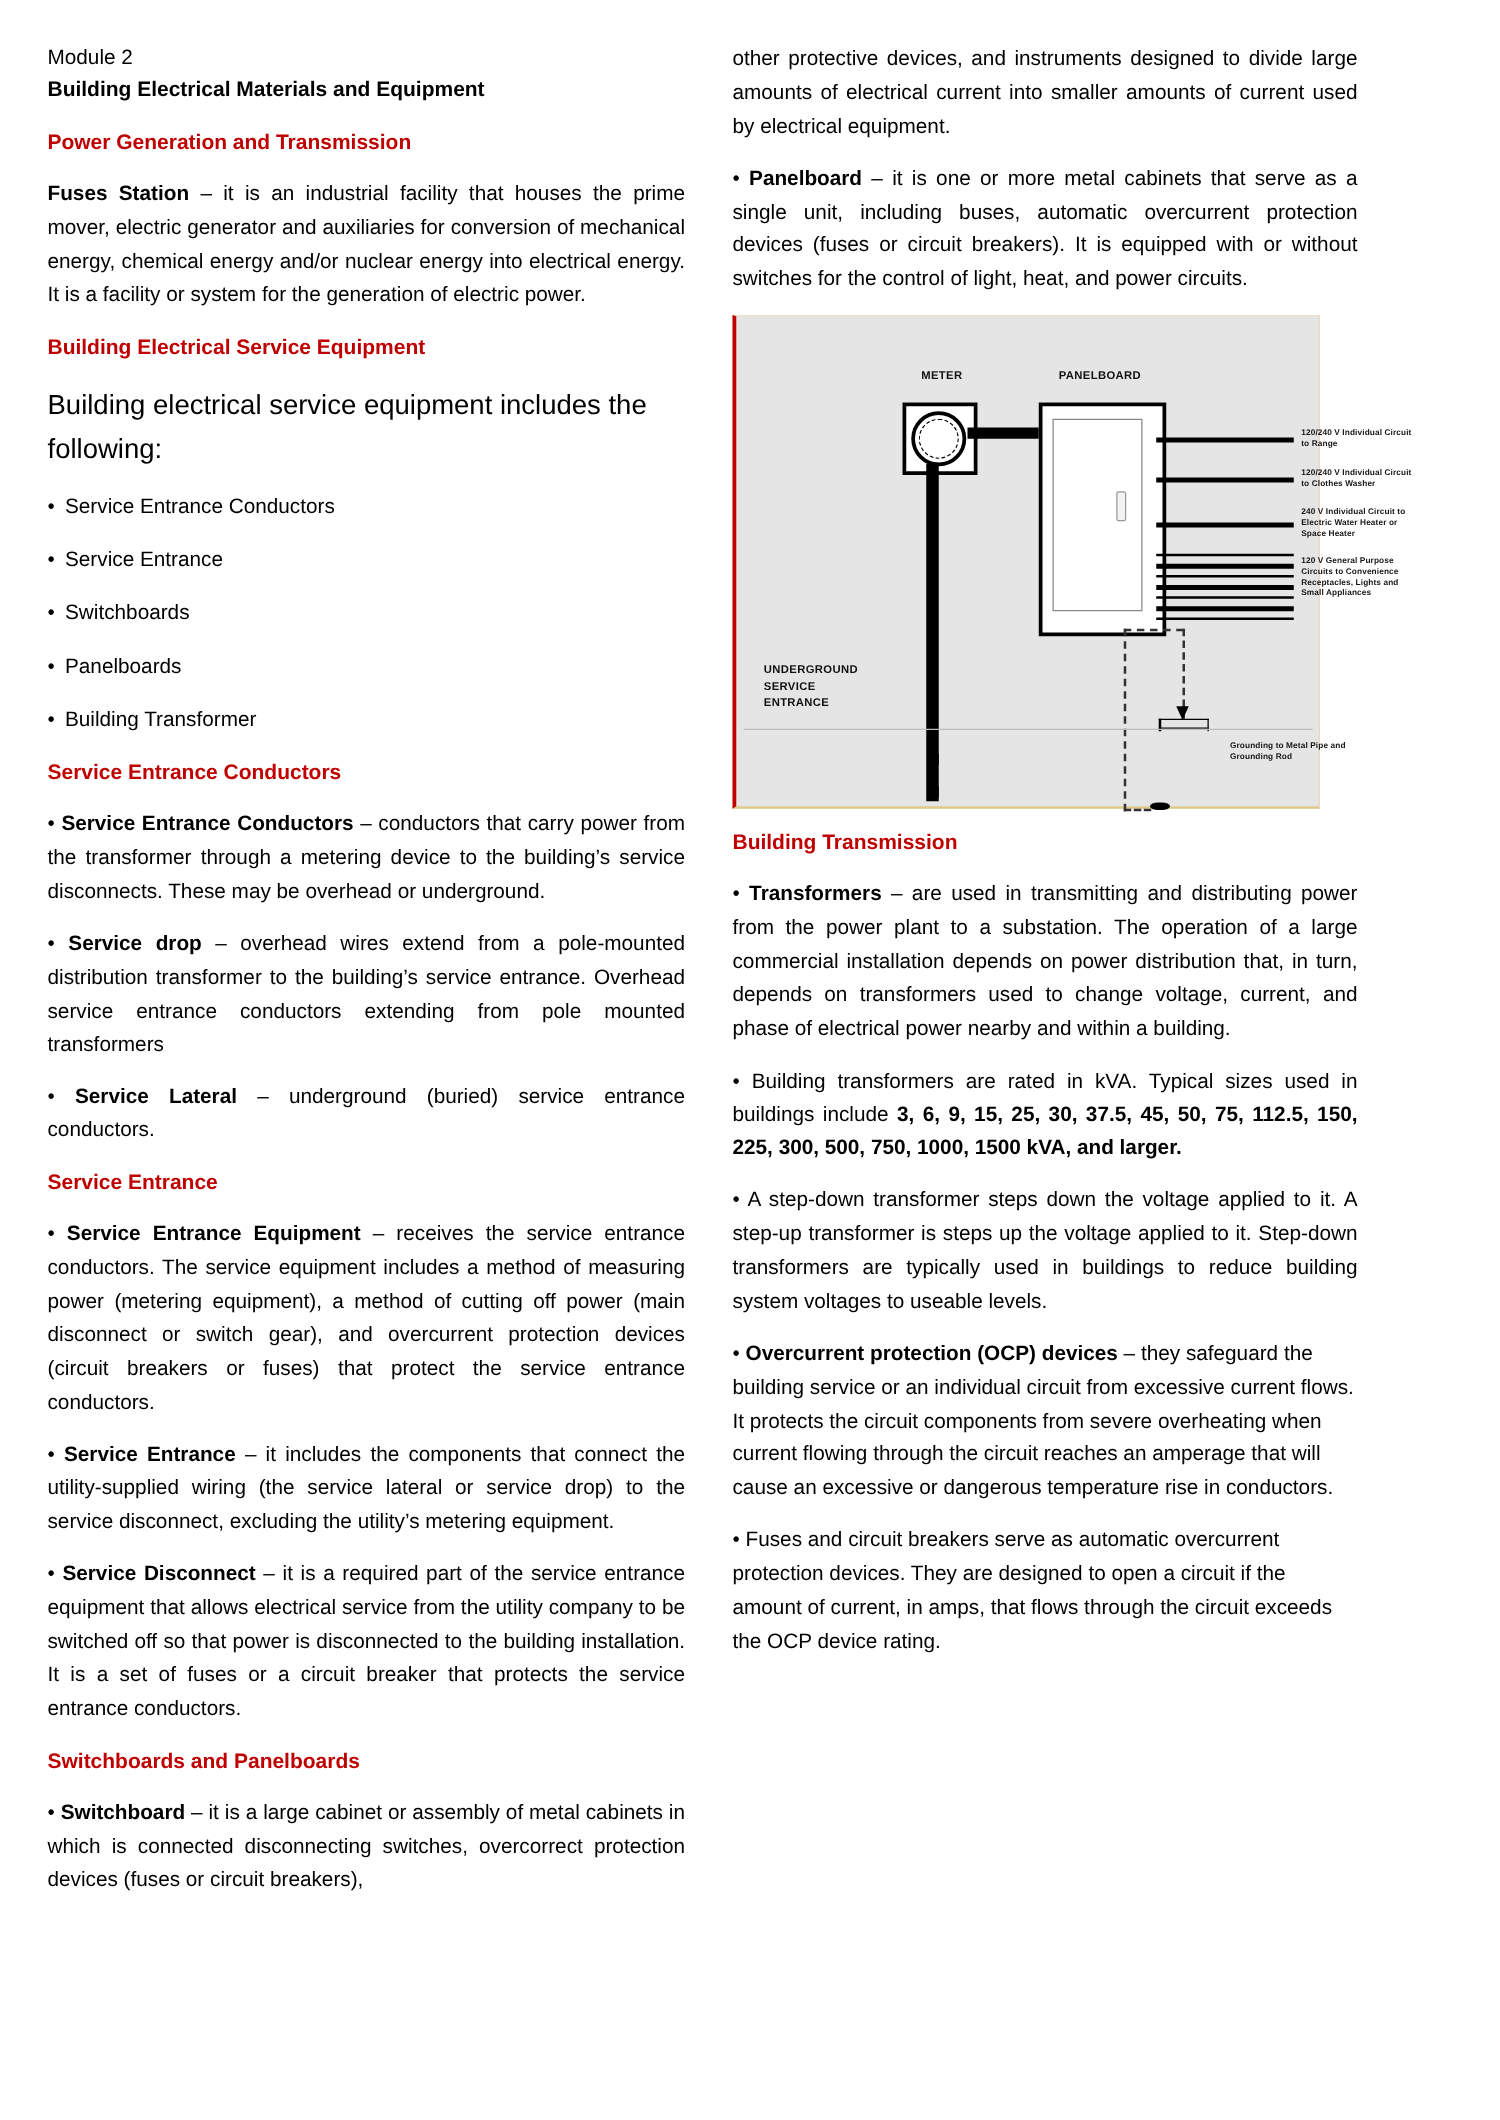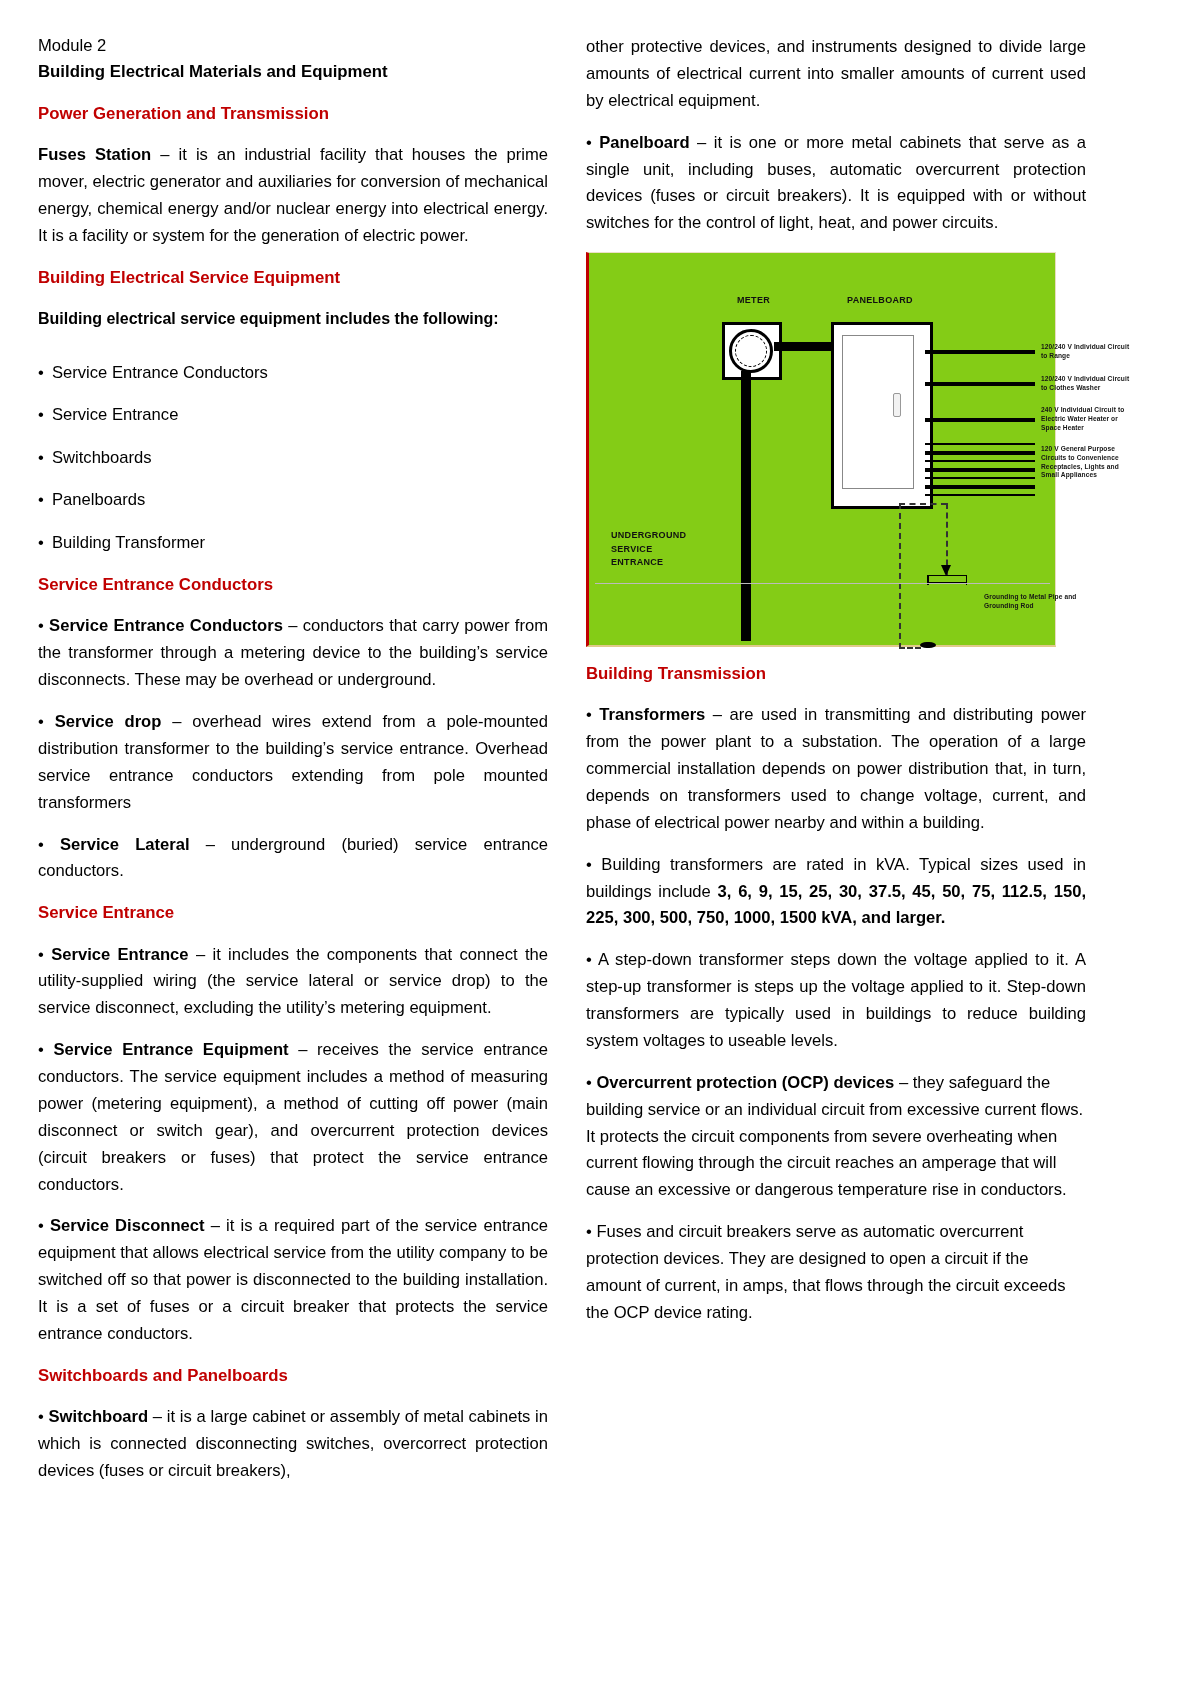--- a/index.html
+++ b/index.html
@@ -42,24 +42,24 @@
     margin-bottom: 17px;
   }
   .heading-red {
     font-size: 16.8px;
     font-weight: bold;
     color: #c00000;
     line-height: 1.5;
     margin-bottom: 16px;
   }
   .lead-bold {
-    font-size: 16px;
-    font-weight: bold;
+    font-size: 22px;
+    font-weight: normal;
     line-height: 1.6;
-    margin-bottom: 28px;
+    margin-bottom: 16px;
   }
   .bullet-simple {
     font-size: 16.6px;
     line-height: 1.6;
     margin-bottom: 16px;
     padding-left: 14px;
     position: relative;
   }
   .bullet-simple .dot {
     position: absolute;
@@ -77,21 +77,21 @@
 
   
   .figure {
     width: 470px;
     margin: 4px 0 14px 0;
     border-left: 3px solid #c00000;
     border-right: 1px solid #e8dcc0;
     border-top: 1px solid #ece0c8;
     border-bottom: 2px solid #e0c98a;
     box-sizing: border-box;
-    background: #84cc16;
+    background: #e5e5e5;
     position: relative;
     height: 395px;
   }
   .figwrap { position: absolute; inset: 0; }
   .fig-label {
     position: absolute;
     font-size: 9px;
     font-weight: bold;
     letter-spacing: 0.3px;
     color: #111;
@@ -204,23 +204,23 @@
     <h2 class="heading-red">Service Entrance Conductors</h2>
 
     <p class="para">•&nbsp;<b>Service Entrance Conductors</b><span> – conductors that carry power from the transformer through a metering device to the building’s service disconnects. These may be overhead or underground.</span></p>
 
     <p class="para">•&nbsp;<b>Service drop</b><span> – overhead wires extend from a pole-mounted distribution transformer to the building’s service entrance. Overhead service entrance conductors extending from pole mounted transformers</span></p>
 
     <p class="para">•&nbsp;<b>Service Lateral</b><span> – underground (buried) service entrance conductors.</span></p>
 
     <h2 class="heading-red">Service Entrance</h2>
 
+    <p class="para">•&nbsp;<b>Service Entrance Equipment</b><span> – receives the service entrance conductors. The service equipment includes a method of measuring power (metering equipment), a method of cutting off power (main disconnect or switch gear), and overcurrent protection devices (circuit breakers or fuses) that protect the service entrance conductors.</span></p>
+
     <p class="para">•&nbsp;<b>Service Entrance</b><span> – it includes the components that connect the utility-supplied wiring (the service lateral or service drop) to the service disconnect, excluding the utility’s metering equipment.</span></p>
-
-    <p class="para">•&nbsp;<b>Service Entrance Equipment</b><span> – receives the service entrance conductors. The service equipment includes a method of measuring power (metering equipment), a method of cutting off power (main disconnect or switch gear), and overcurrent protection devices (circuit breakers or fuses) that protect the service entrance conductors.</span></p>
 
     <p class="para">•&nbsp;<b>Service Disconnect</b><span> – it is a required part of the service entrance equipment that allows electrical service from the utility company to be switched off so that power is disconnected to the building installation. It is a set of fuses or a circuit breaker that protects the service entrance conductors.</span></p>
 
     <h2 class="heading-red">Switchboards and Panelboards</h2>
 
     <p class="para">•&nbsp;<b>Switchboard</b><span> – it is a large cabinet or assembly of metal cabinets in which is connected disconnecting switches, overcorrect protection devices (fuses or circuit breakers),</span></p>
 
   </div>
 
   <div class="col col-right">

